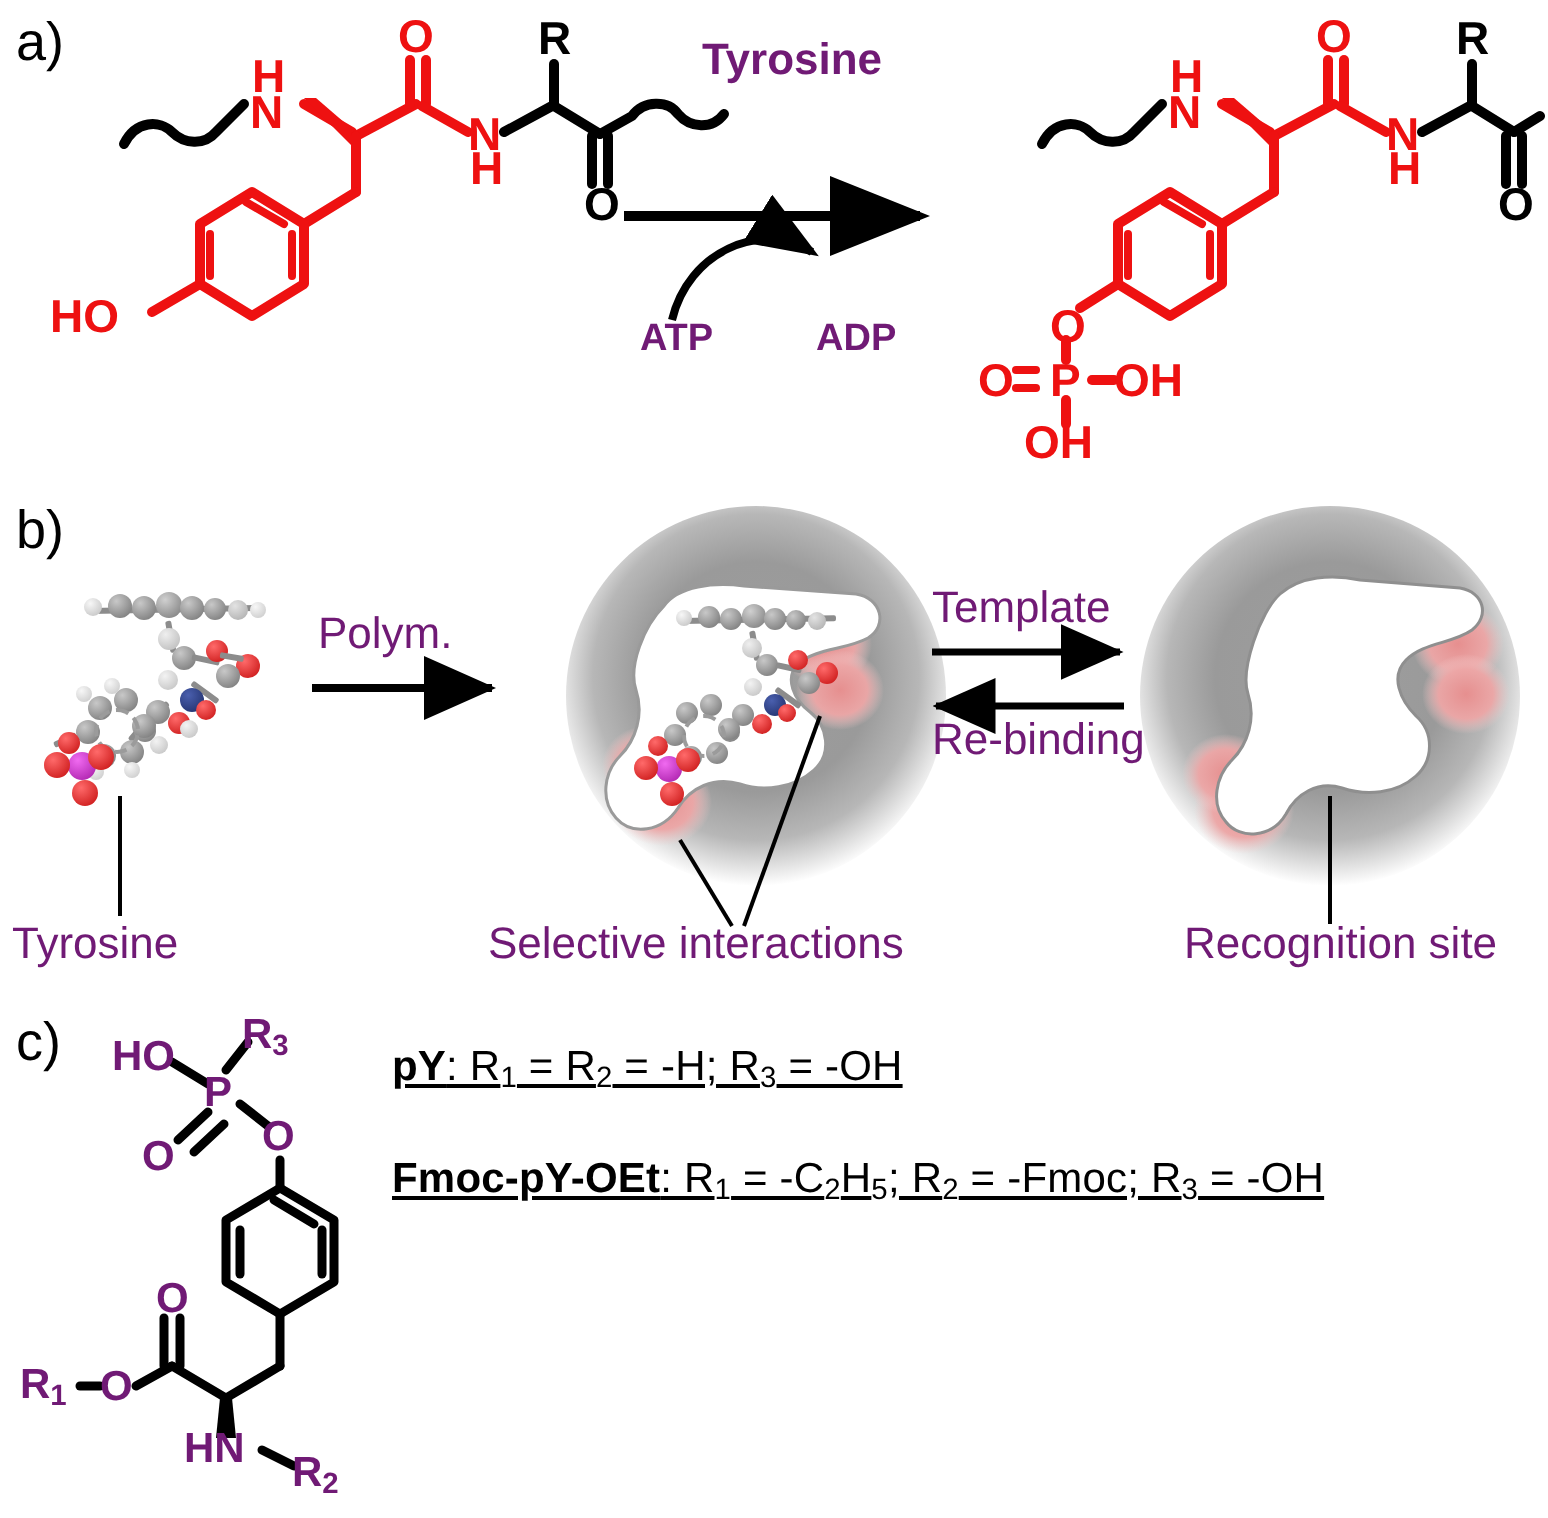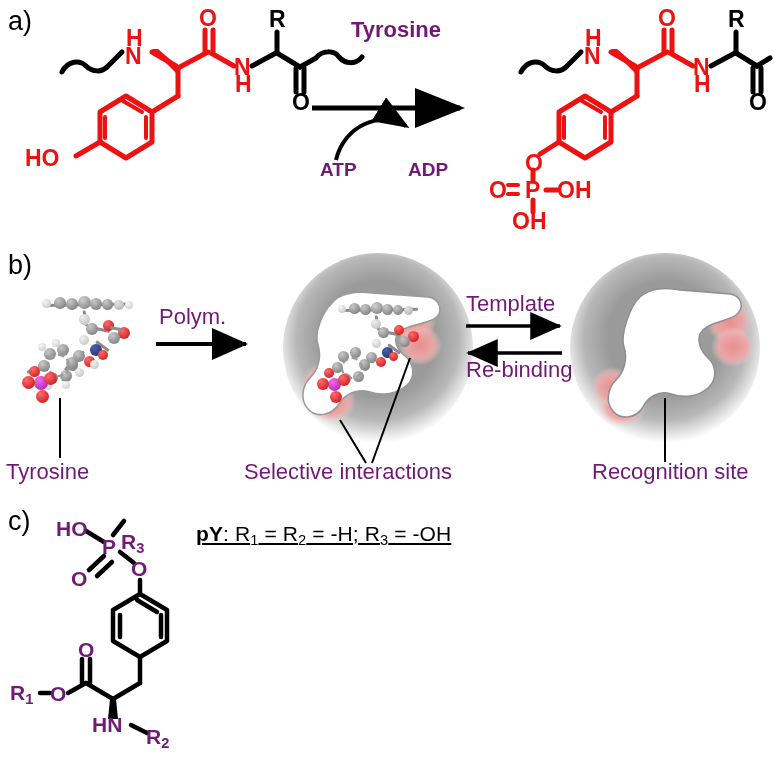--- a/index.html
+++ b/index.html
@@ -438,32 +438,36 @@
 
       <line x1="113" y1="700" x2="113" y2="716"></line>
 
       <line x1="131" y1="725" x2="147" y2="733"></line>
     </g>
 
     <polygon points="110,699 116,699 118,719 108,719" fill="#000"></polygon>
   </svg>
 
   <div class="txt" style="left:56px; top:518px; font-size:21px; font-weight:bold;">HO</div>
-  <div class="txt" style="left:121px; top:507px; font-size:21px; font-weight:bold;margin-top:24px;"><span>R</span><sub>3</sub></div>
+  <div class="txt" style="left:121px; top:507px; font-size:21px; font-weight:bold;"><span>R</span><sub>3</sub></div>
   <div class="txt" style="left:102px; top:536px; font-size:21px; font-weight:bold;">P</div>
   <div class="txt" style="left:71px; top:568px; font-size:21px; font-weight:bold;">O</div>
   <div class="txt" style="left:131px; top:558px; font-size:21px; font-weight:bold;">O</div>
   <div class="txt" style="left:78px; top:639px; font-size:21px; font-weight:bold;">O</div>
   <div class="txt" style="left:50px; top:683px; font-size:21px; font-weight:bold;">O</div>
   <div class="txt" style="left:10px; top:682px; font-size:21px; font-weight:bold;"><span>R</span><sub>1</sub></div>
   <div class="txt" style="left:92px; top:714px; font-size:21px; font-weight:bold;">HN</div>
   <div class="txt" style="left:146px; top:726px; font-size:21px; font-weight:bold;"><span>R</span><sub>2</sub></div>
 
   <div class="legend">
     <div class="legend-row">
       <span class="legend-name">pY</span>
       <span class="legend-def"><span> : R</span><sub>1</sub><span> = R</span><sub>2</sub><span> = -H;  R</span><sub>3</sub><span> = -OH</span></span>
     </div>
     <div class="legend-row">
+      <span class="legend-name">Fmoc-pY-OEt</span>
+      <span class="legend-def"><span> : R</span><sub>1</sub><span> = -C</span><sub>2</sub><span>H</span><sub>5</sub><span>; R</span><sub>2</sub><span> = -Fmoc; R</span><sub>3</sub><span> = -OH</span></span>
+    </div>
+    <div class="legend-row">
     </div>
   </div>
 
 </div>
 
 </body></html>

